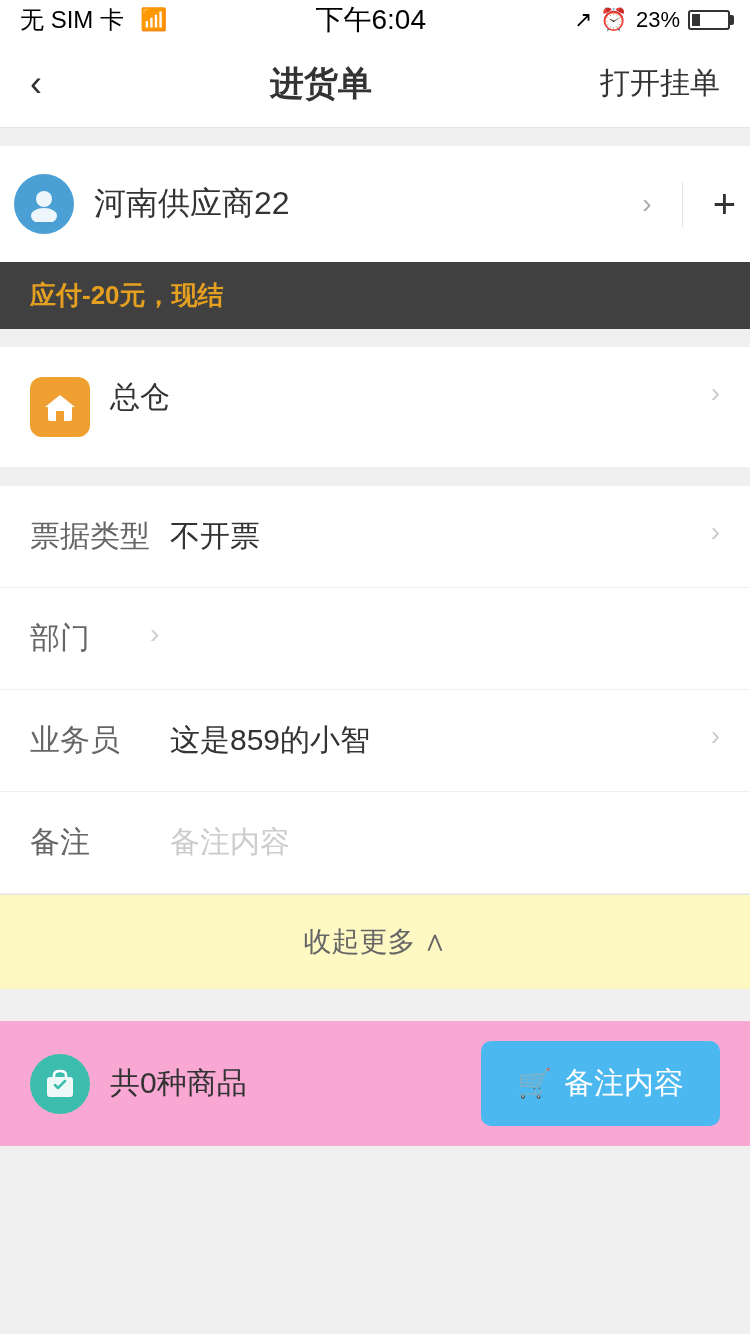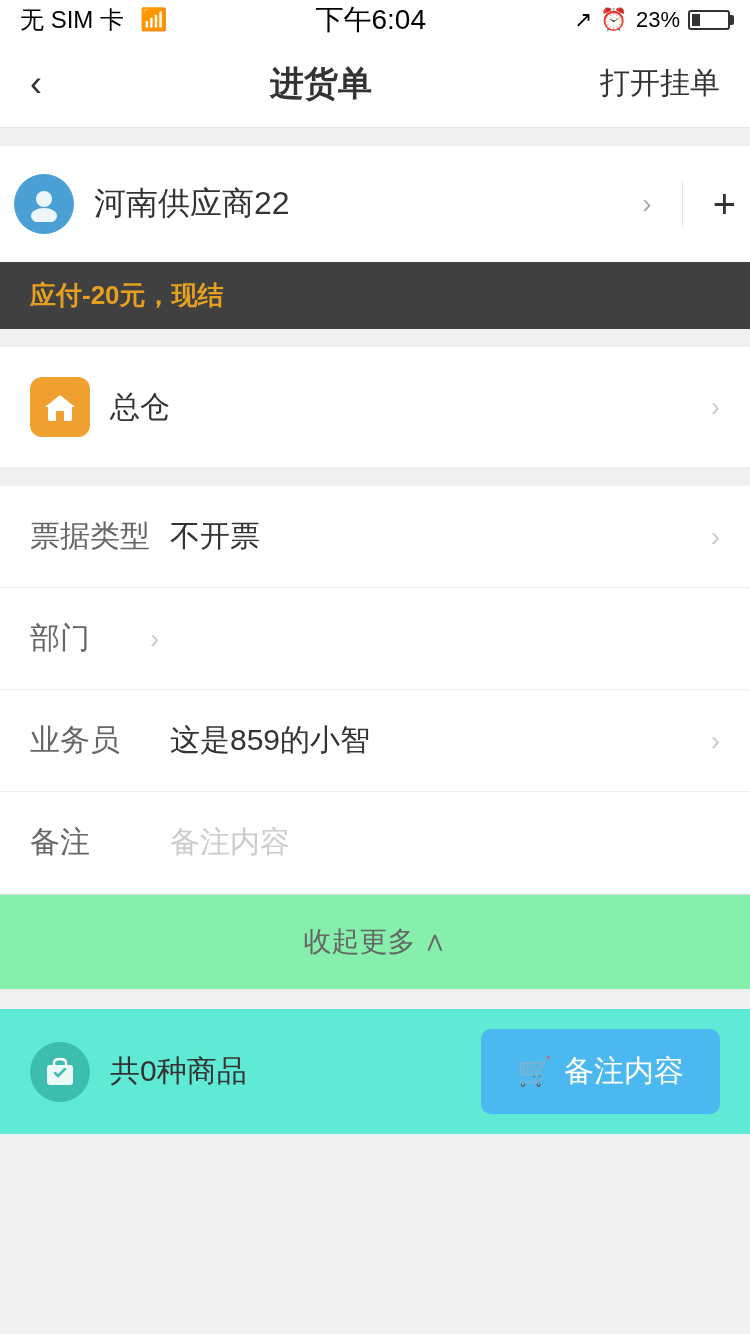--- a/index.html
+++ b/index.html
@@ -116,21 +116,20 @@
       background: #404040;
       padding: 16px 30px;
       font-size: 26px;
       color: #e6a020;
       font-weight: bold;
     }
 
     
     .row-item {
       display: flex;
-      align-items: center;
       padding: 30px 30px;
       background: #fff;
       border-bottom: 1px solid #f0f0f0;
       min-height: 88px;
     }
     .row-icon {
       width: 60px; height: 60px; border-radius: 12px;
       background: #f0a030;
       display: flex; align-items: center; justify-content: center;
       flex-shrink: 0;
@@ -151,36 +150,36 @@
     .row-value.placeholder {
       color: #ccc;
     }
     .row-chevron {
       color: #ccc;
       font-size: 28px;
     }
 
     
     .collapse-btn {
-      background: #86efac;
+      background: #fef9c3;
       text-align: center;
       padding: 28px;
       font-size: 28px;
       color: #666;
       cursor: pointer;
       border-top: 1px solid #e5e5e5;
     }
 
     
     .bottom-bar {
-      background: #5eead4;
+      background: #f9a8d4;
       display: flex;
       align-items: center;
       padding: 20px 30px;
-      margin-top: 2px;
+      margin-top: 14px;
     }
     .product-icon {
       width: 60px; height: 60px; border-radius: 50%;
       background: #3dbdad;
       display: flex; align-items: center; justify-content: center;
       flex-shrink: 0;
     }
     .product-icon svg { width: 34px; height: 34px; }
     .product-count {
       flex: 1;

